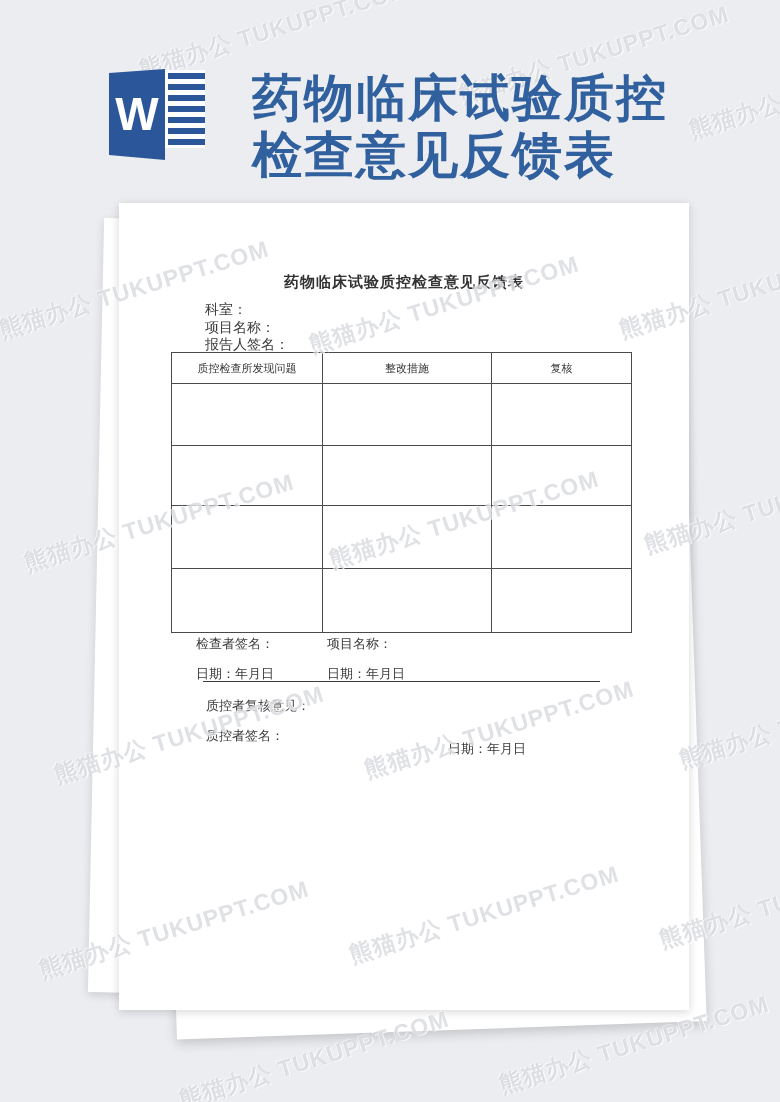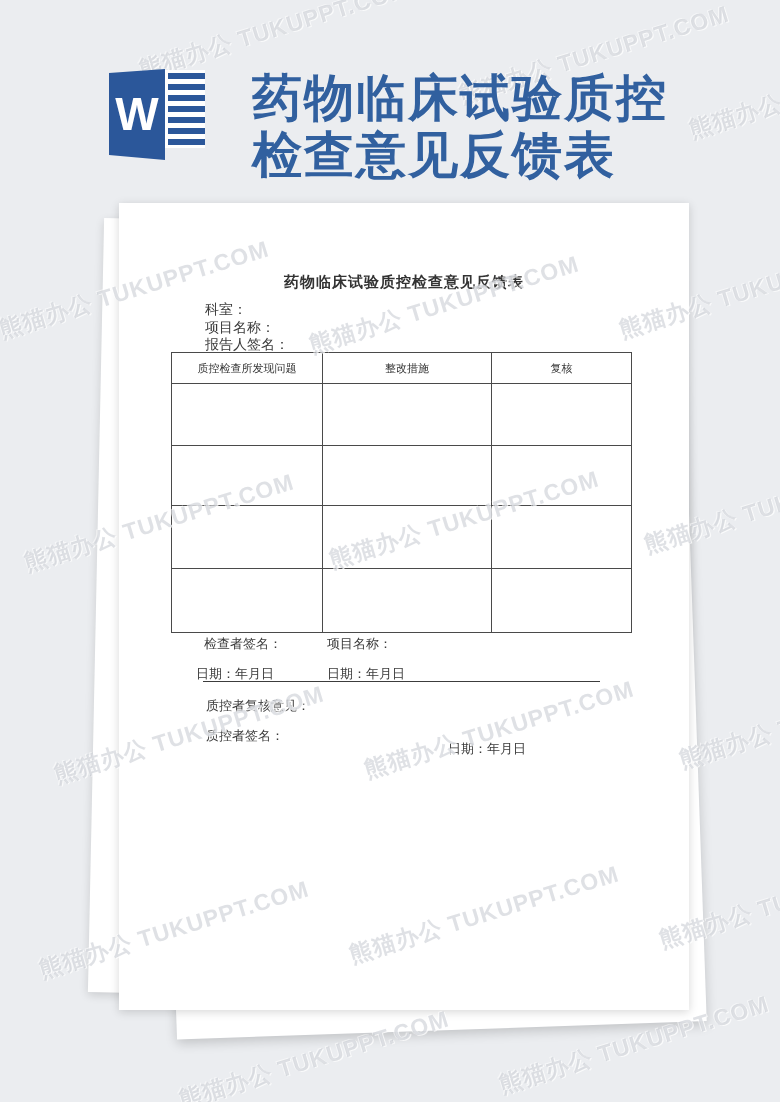--- a/index.html
+++ b/index.html
@@ -148,21 +148,21 @@
               <td></td>
             </tr>
             <tr>
               <td></td>
               <td></td>
               <td></td>
             </tr>
           </tbody>
       </table>
 
-      <div class="sig" style="left:85px;  top:432px;">检查者签名：</div>
+      <div class="sig" style="left:77px;  top:432px;">检查者签名：</div>
       <div class="sig" style="left:208px; top:432px;">项目名称：</div>
       <div class="sig" style="left:77px;  top:462px;">日期：年月日</div>
       <div class="sig" style="left:208px; top:462px;">日期：年月日</div>
       <div class="divider"></div>
       <div class="sig" style="left:87px;  top:494px;">质控者复核意见：</div>
       <div class="sig" style="left:87px;  top:524px;">质控者签名：</div>
       <div class="sig" style="left:329px; top:537px;">日期：年月日</div>
     </div>
   </div>
 

